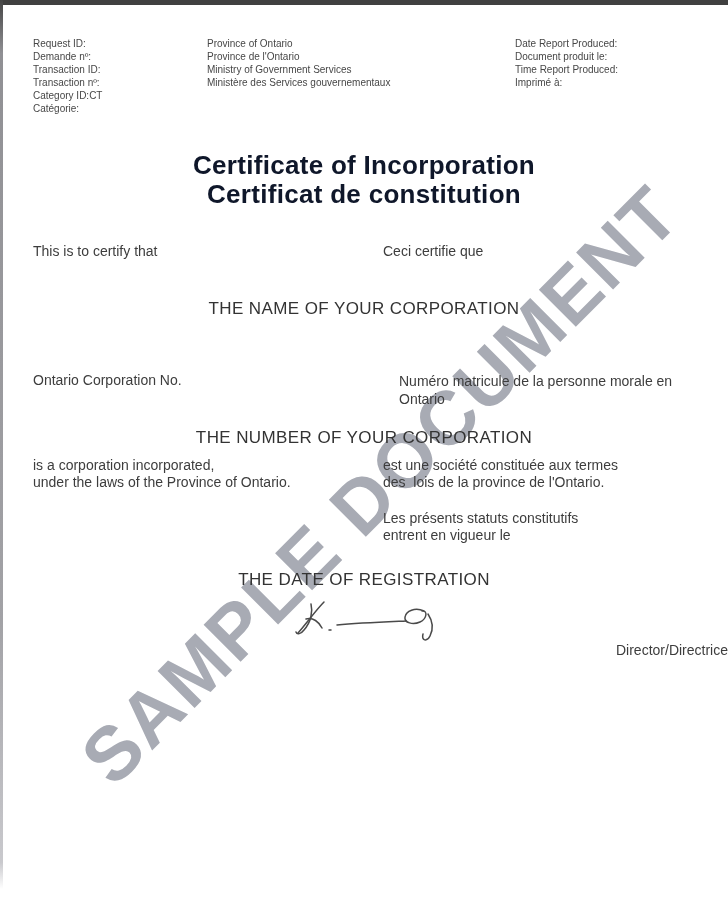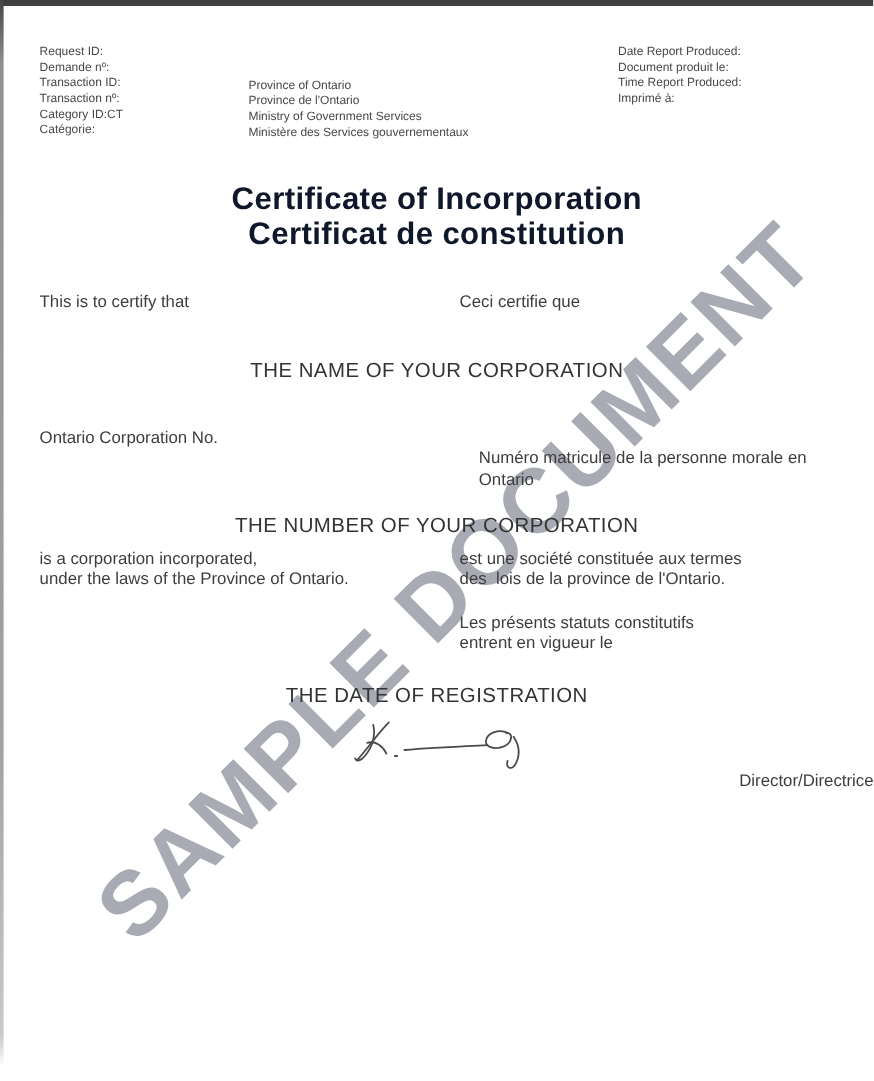--- a/index.html
+++ b/index.html
@@ -93,21 +93,21 @@
 
     <div class="abs small-block" style="left:33px; top:37px;">
       <div class="line">Request ID:</div>
       <div class="line">Demande nº:</div>
       <div class="line">Transaction ID:</div>
       <div class="line">Transaction nº:</div>
       <div class="line"><span>Category ID:</span><span class="cat-value">CT</span></div>
       <div class="line">Catégorie:</div>
     </div>
 
-    <div class="abs small-block" style="left:207px; top:37px;margin-top:28px;">
+    <div class="abs small-block" style="left:207px; top:37px;">
       <div class="line">Province of Ontario</div>
       <div class="line">Province de l'Ontario</div>
       <div class="line">Ministry of Government Services</div>
       <div class="line">Ministère des Services gouvernementaux</div>
     </div>
 
     <div class="abs small-block" style="left:515px; top:37px;">
       <div class="line">Date Report Produced:</div>
       <div class="line">Document produit le:</div>
       <div class="line">Time Report Produced:</div>
@@ -117,21 +117,21 @@
     <div class="abs doc-title">
       <div>Certificate of Incorporation</div>
       <div>Certificat de constitution</div>
     </div>
 
     <div class="abs body-text col-left" style="top:243px;">This is to certify that</div>
     <div class="abs body-text col-right" style="top:243px;">Ceci certifie que</div>
 
     <div class="abs placeholder" style="top:299px;">THE NAME OF YOUR CORPORATION</div>
 
-    <div class="abs body-text col-left" style="top:356px;">Ontario Corporation No.</div>
+    <div class="abs body-text col-left" style="top:372px;">Ontario Corporation No.</div>
     <div class="abs body-text col-right" style="top:372px; line-height:18px;margin-left:16px;">
       <div class="line">Numéro matricule de la personne morale en</div>
       <div class="line">Ontario</div>
     </div>
 
     <div class="abs placeholder" style="top:428px;">THE NUMBER OF YOUR CORPORATION</div>
 
     <div class="abs body-text col-left" style="top:457px;">
       <div class="line">is a corporation incorporated,</div>
       <div class="line">under the laws of the Province of Ontario.</div>

